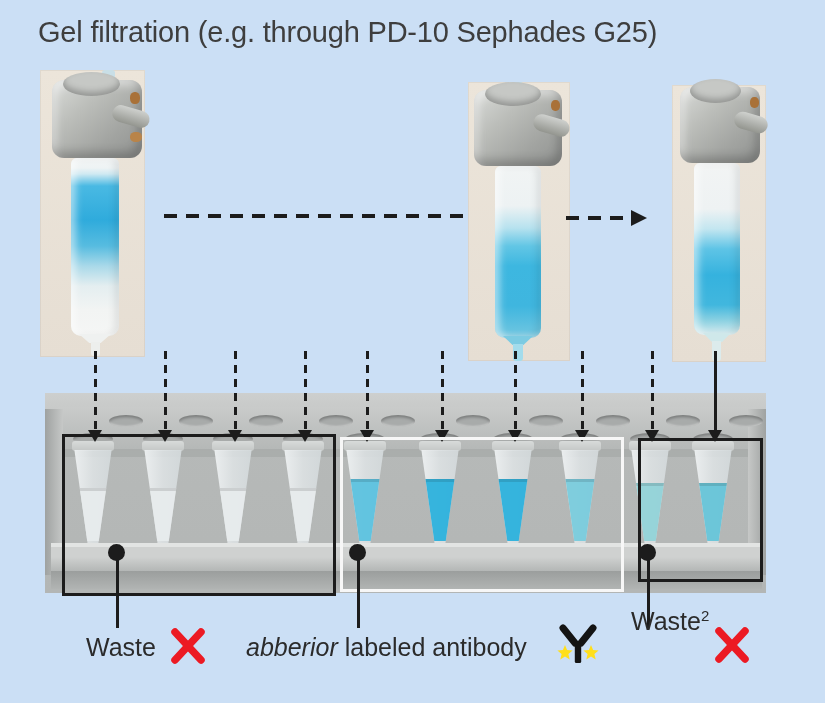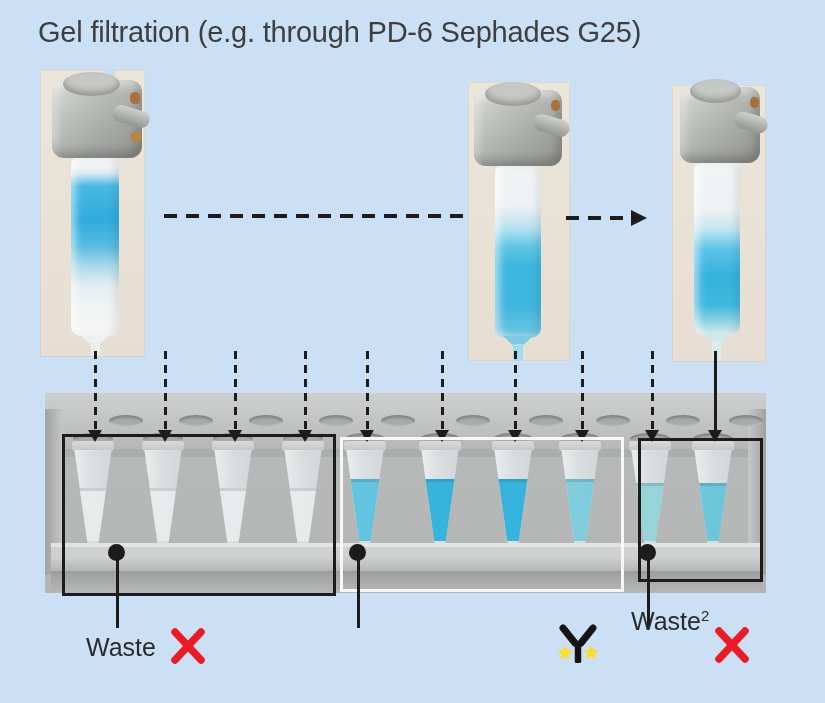--- a/index.html
+++ b/index.html
@@ -105,21 +105,21 @@
   .xicon{position:absolute;width:40px;height:40px;}
   .x1{left:168px;top:626px;}
   .x2{left:712px;top:625px;}
   .ab-icon{position:absolute;left:554px;top:621px;width:48px;height:48px;}
 </style>
 </head>
 <body>
 
 <div class="canvas">
 
-  <div class="title">Gel filtration (e.g. through PD-6 Sephades G25)</div>
+  <div class="title">Gel filtration (e.g. through PD-10 Sephades G25)</div>
 
   <div class="photo col1">
     <div class="inlet"></div>
     <div class="clamp">
       <div class="rust r1" style="right:2px;top:12px;width:10px;height:12px;"></div>
       <div class="rust r2" style="right:0;top:52px;width:12px;height:10px;"></div>
     </div>
     <div class="cbody"></div>
     <div class="shoulder"></div>
     <div class="ctip"></div>
@@ -252,20 +252,21 @@
   <div class="cline" style="left:357px;top:552px;height:76px;"></div>
   <div class="dot" style="left:639px;top:544px;"></div>
   <div class="cline" style="left:647px;top:552px;height:76px;"></div>
 
   <div class="lbl waste-label">Waste</div>
   <svg class="xicon x1" viewBox="0 0 40 40">
     <line x1="7" y1="6" x2="33" y2="34" stroke="#ec1a23" stroke-width="7.5" stroke-linecap="round"></line>
     <line x1="33" y1="6" x2="7" y2="34" stroke="#ec1a23" stroke-width="7.5" stroke-linecap="round"></line>
   </svg>
 
+  <div class="lbl ab-label"><i>abberior</i><span> labeled antibody</span></div>
 
   <svg class="ab-icon" viewBox="0 0 48 48">
     <line x1="21" y1="22" x2="9" y2="7" stroke="#141414" stroke-width="7" stroke-linecap="round"></line>
     <line x1="27" y1="22" x2="39" y2="7" stroke="#141414" stroke-width="7" stroke-linecap="round"></line>
     <rect x="20.8" y="21" width="6.4" height="21" rx="1.5" fill="#141414"></rect>
     <g>
       <polygon transform="translate(11,32)" fill="#ffdf1b" points="0,-8 2.1,-2.9 7.6,-2.5 3.4,1.1 4.7,6.5 0,3.6 -4.7,6.5 -3.4,1.1 -7.6,-2.5 -2.1,-2.9"></polygon>
     </g>
     <g>
       <polygon transform="translate(37,32)" fill="#ffdf1b" points="0,-8 2.1,-2.9 7.6,-2.5 3.4,1.1 4.7,6.5 0,3.6 -4.7,6.5 -3.4,1.1 -7.6,-2.5 -2.1,-2.9"></polygon>

